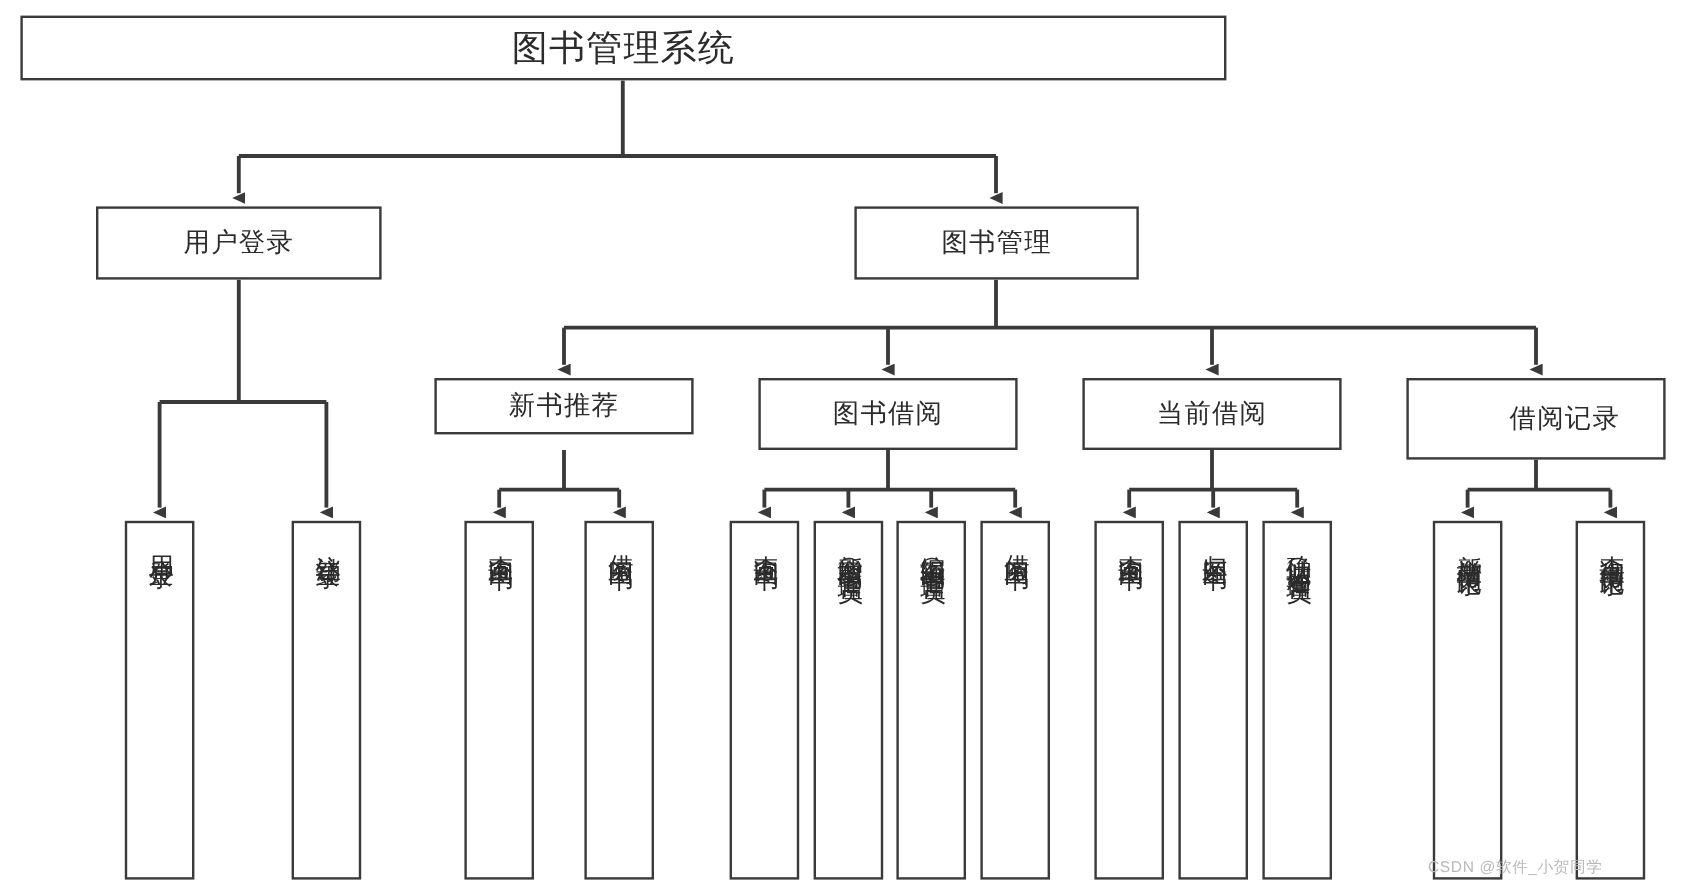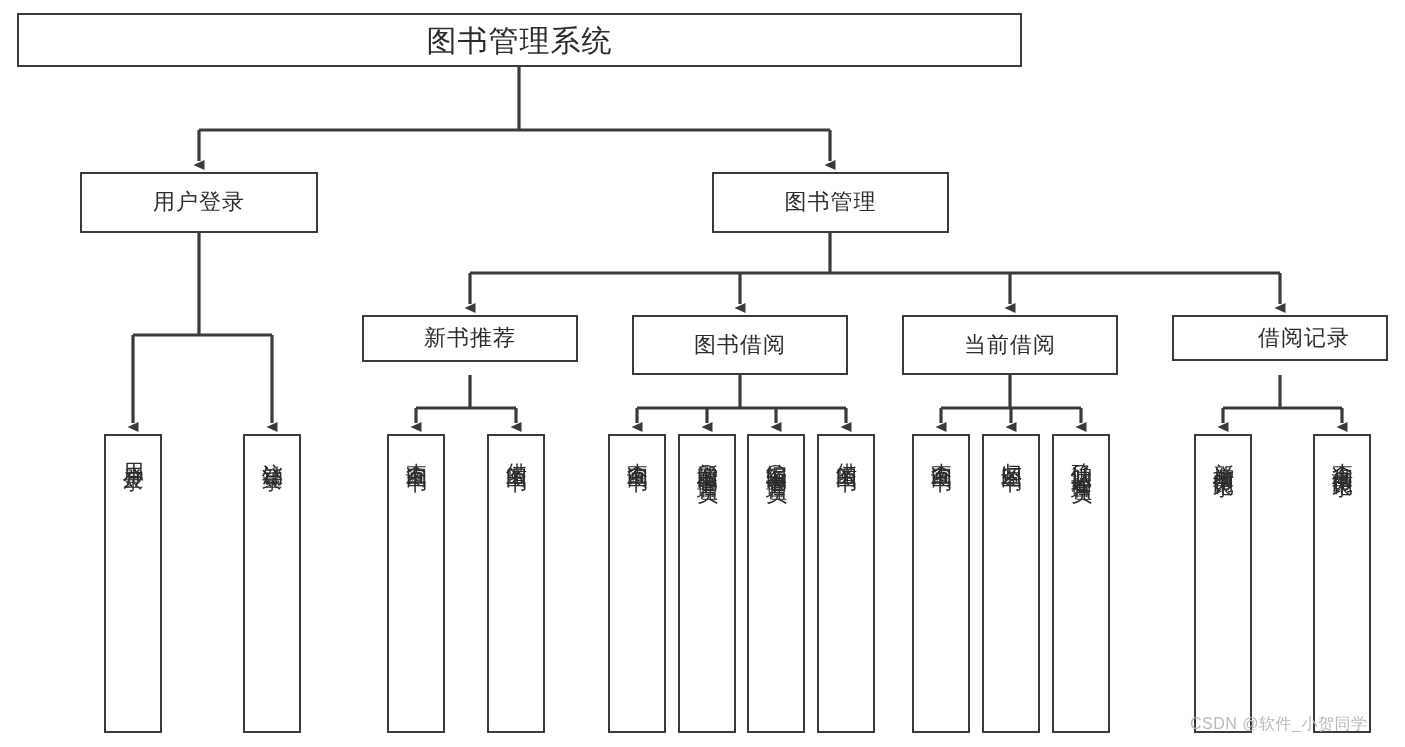--- a/index.html
+++ b/index.html
@@ -57,21 +57,21 @@
     font-size: 21px;
     line-height: 1.18;
     letter-spacing: 3px;
     white-space: nowrap;
     color: #2b2b2b;
   }
   .watermark {
     position: absolute;
     left: 1190px;
     top: 714px;
-    font-size: 16px;
+    font-size: 13px;
     color: #b9b9b9;
     white-space: nowrap;
     letter-spacing: 0.5px;
   }
 </style>
 </head>
 <body>
 
 <div id="canvas">
 
@@ -143,21 +143,21 @@
 
   <div class="node h" style="left:362px; top:315px; width:216px; height:47px;">
     <span class="lbl-h">新书推荐</span>
   </div>
   <div class="node h" style="left:632px; top:315px; width:216px; height:60px;">
     <span class="lbl-h">图书借阅</span>
   </div>
   <div class="node h" style="left:902px; top:315px; width:216px; height:60px;">
     <span class="lbl-h">当前借阅</span>
   </div>
-  <div class="node h" style="left:1172px; top:315px; width:216px; height:46px;padding-left:48px;">
+  <div class="node h" style="left:1172px; top:315px; width:216px; height:68px;padding-left:48px;">
     <span class="lbl-h">借阅记录</span>
   </div>
 
   <div class="node v" style="left:104px; top:434px; width:58px; height:299px;">
     <span class="lbl-v">用户登录</span>
   </div>
   <div class="node v" style="left:243px; top:434px; width:58px; height:299px;">
     <span class="lbl-v">注销登录</span>
   </div>
   <div class="node v" style="left:387px; top:434px; width:58px; height:299px;">

